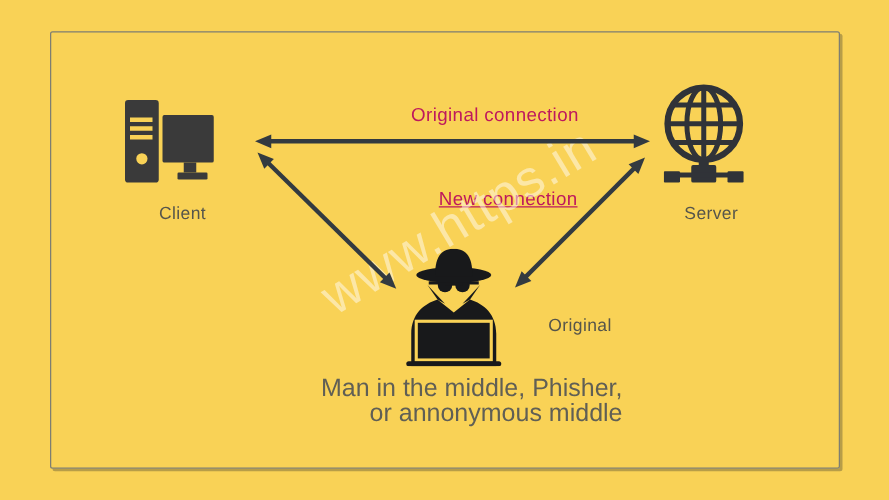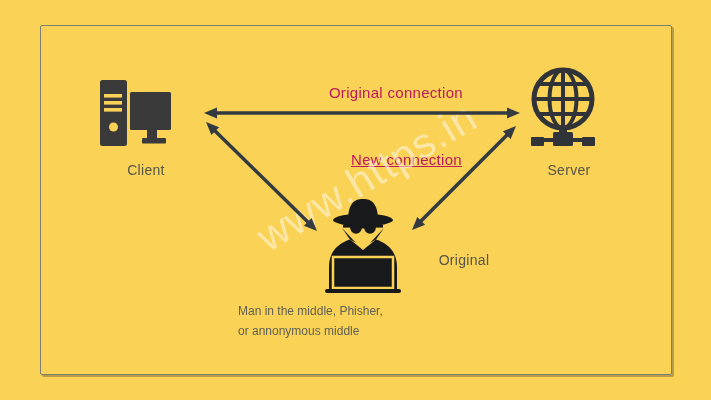--- a/index.html
+++ b/index.html
@@ -25,21 +25,21 @@
   .label-server{left:514px;top:162px;}
   .label-attacker{left:409px;top:252px;}
   .conn-label{
     position:absolute;width:210px;text-align:right;
     font-size:15px;color:#be185d;letter-spacing:0.3px;
   }
   .label-original{left:253px;top:84px;}
   .label-new{left:252px;top:151px;text-decoration:underline;}
   .caption{
     position:absolute;left:238px;top:301px;width:260px;
-    text-align:left;font-size:12px;line-height:20px;color:#605f55;
+    text-align:right;font-size:20px;line-height:20px;color:#605f55;
   }
   .watermark{
     position:absolute;left:197px;top:150px;width:340px;height:54px;
     text-align:center;font-size:42px;line-height:54px;
     color:rgba(255,255,255,0.48);letter-spacing:1px;
     transform:rotate(-31deg);transform-origin:center center;
     pointer-events:none;white-space:nowrap;
   }
   .arrows{position:absolute;left:0;top:0;width:711px;height:400px;pointer-events:none;}
 </style>

